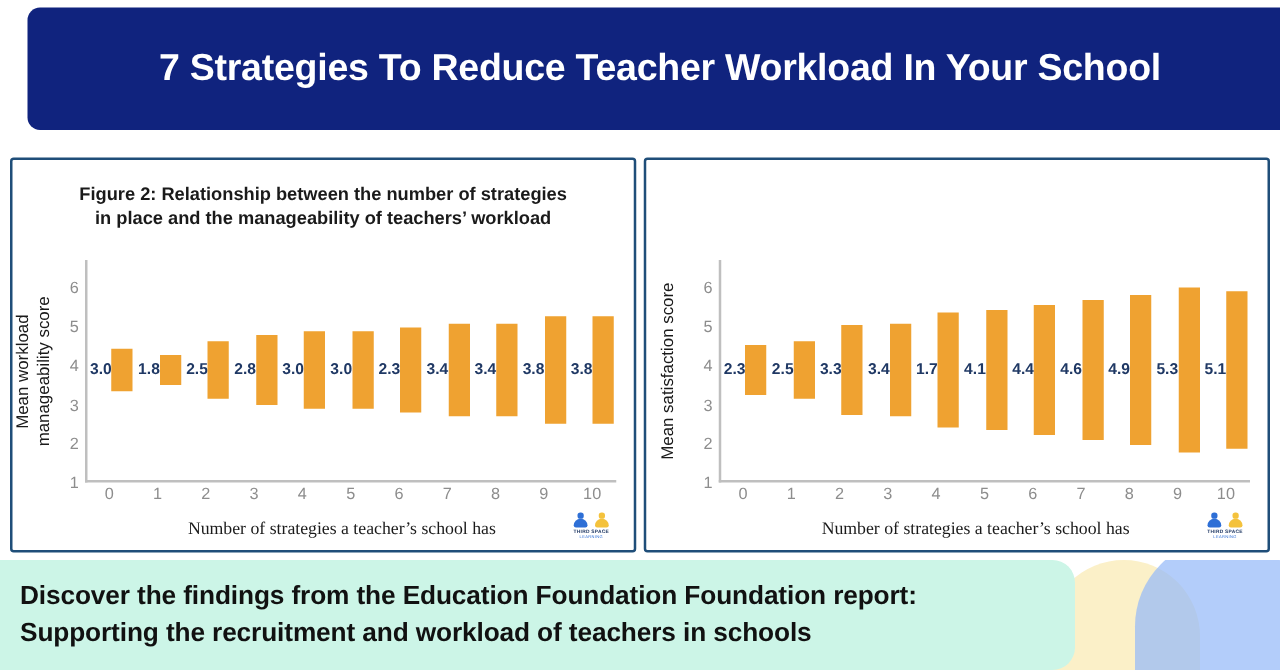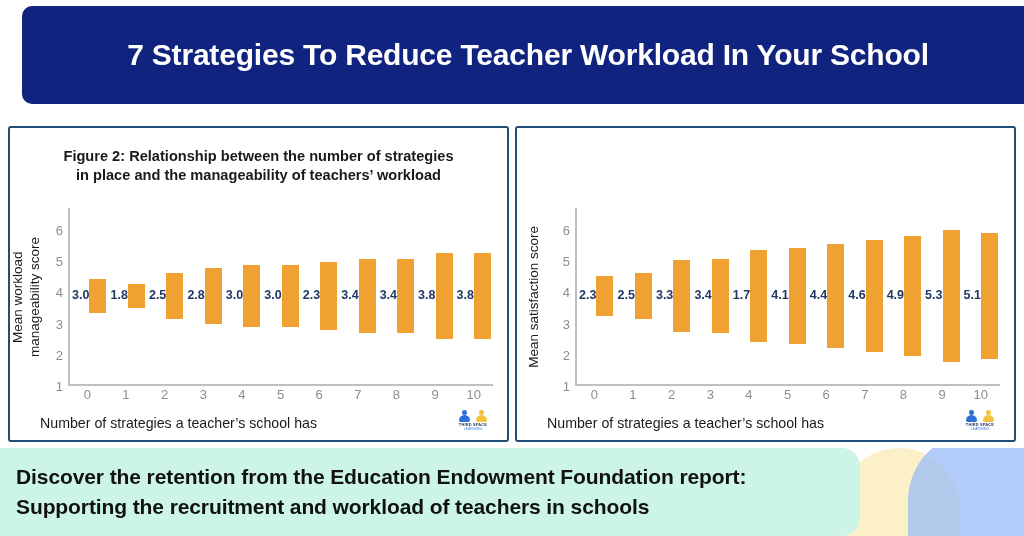--- a/index.html
+++ b/index.html
@@ -79,21 +79,21 @@
   }
   .xticks .spacer-left{width:58px;flex:0 0 58px;}
   .xticks .spacer-right{width:14px;flex:0 0 14px;}
   .xticks .inner{
     flex:1 1 auto;display:flex;justify-content:space-around;
     align-items:flex-start;padding-top:1px;
   }
   .xtick{flex:1 1 0;text-align:center;font-size:13px;color:#8d8d8d;}
   .xaxis-title{
     height:34px;flex:0 0 34px;display:flex;align-items:center;
-    position:relative;padding-left:30px;
+    justify-content:center;position:relative;padding-left:30px;font-family:Liberation Serif, serif;
   }
   .xaxis-title .t{font-size:14.2px;color:#1a1a1a;}
   
   .logo{
     position:absolute;right:12px;bottom:6px;width:44px;height:30px;
     display:flex;flex-direction:column;align-items:center;
     justify-content:center;
   }
   .logo .figs{width:30px;height:14px;position:relative;}
   .logo .f{
@@ -348,16 +348,16 @@
       <div class="l2">LEARNING</div>
     </div>
   </div>
 
 </div>
 
 <div class="bottom">
   <div class="arch yellow"></div>
   <div class="arch blue"></div>
   <div class="cta">
-    <p>Discover the retention from the Education Endowment Foundation report:</p>
+    <p>Discover the findings from the Education Foundation Foundation report:</p>
     <p>Supporting the recruitment and workload of teachers in schools</p>
   </div>
 </div>
 
 </body></html>

